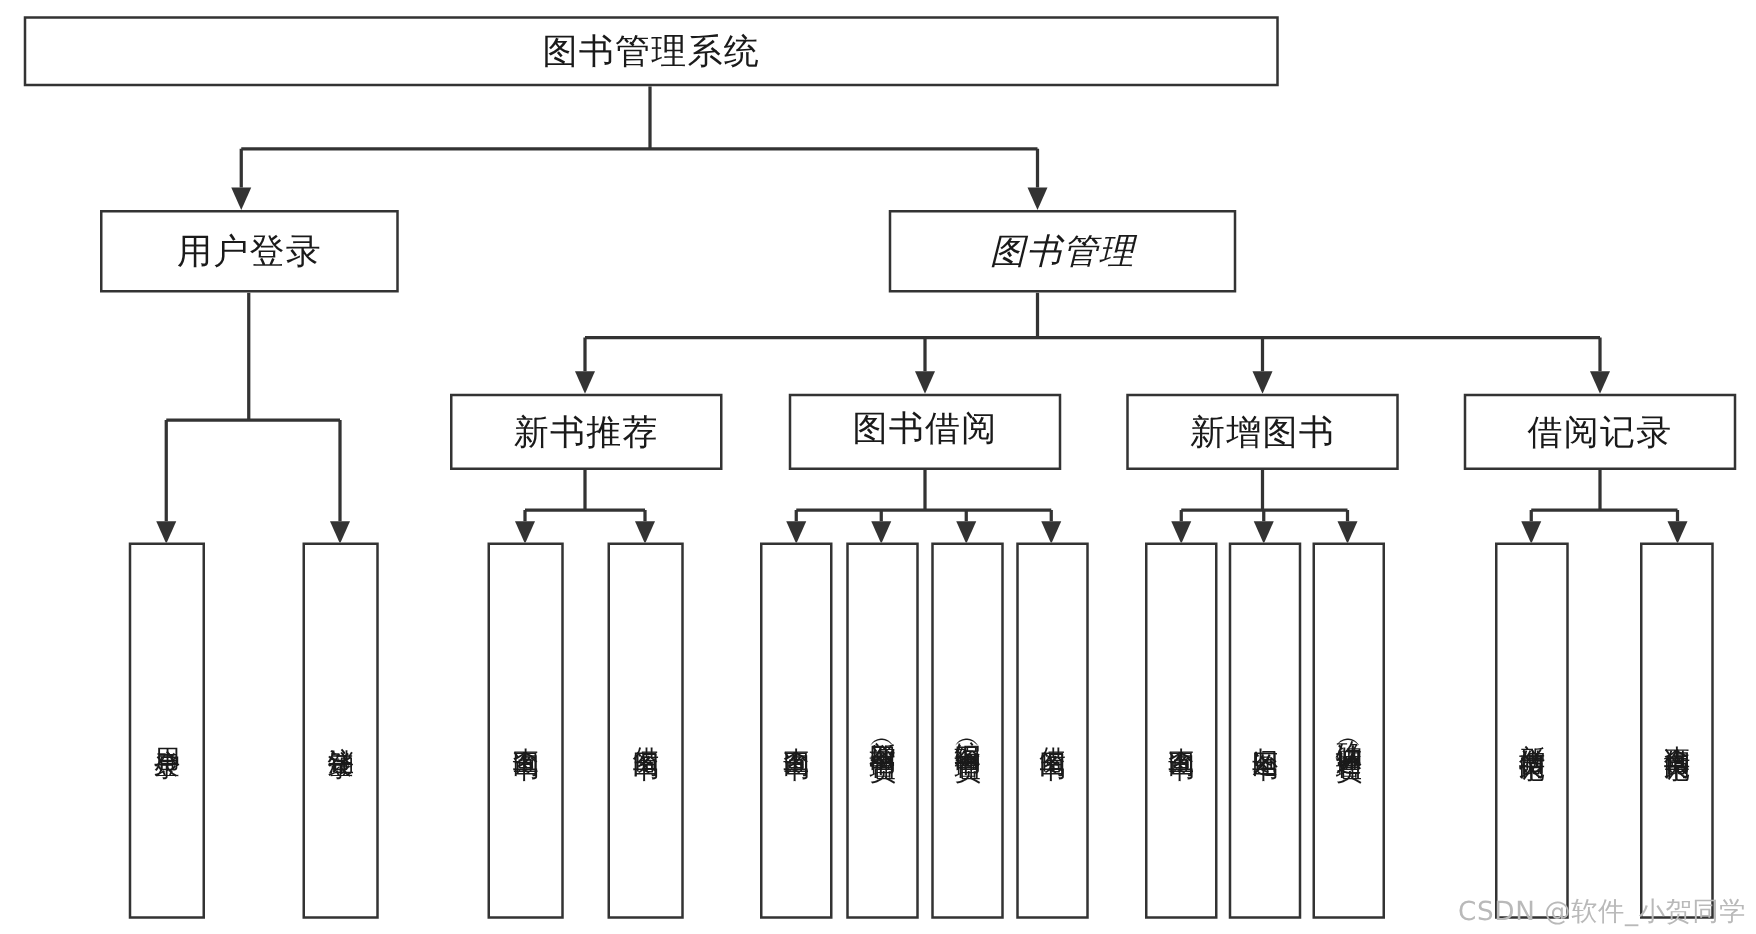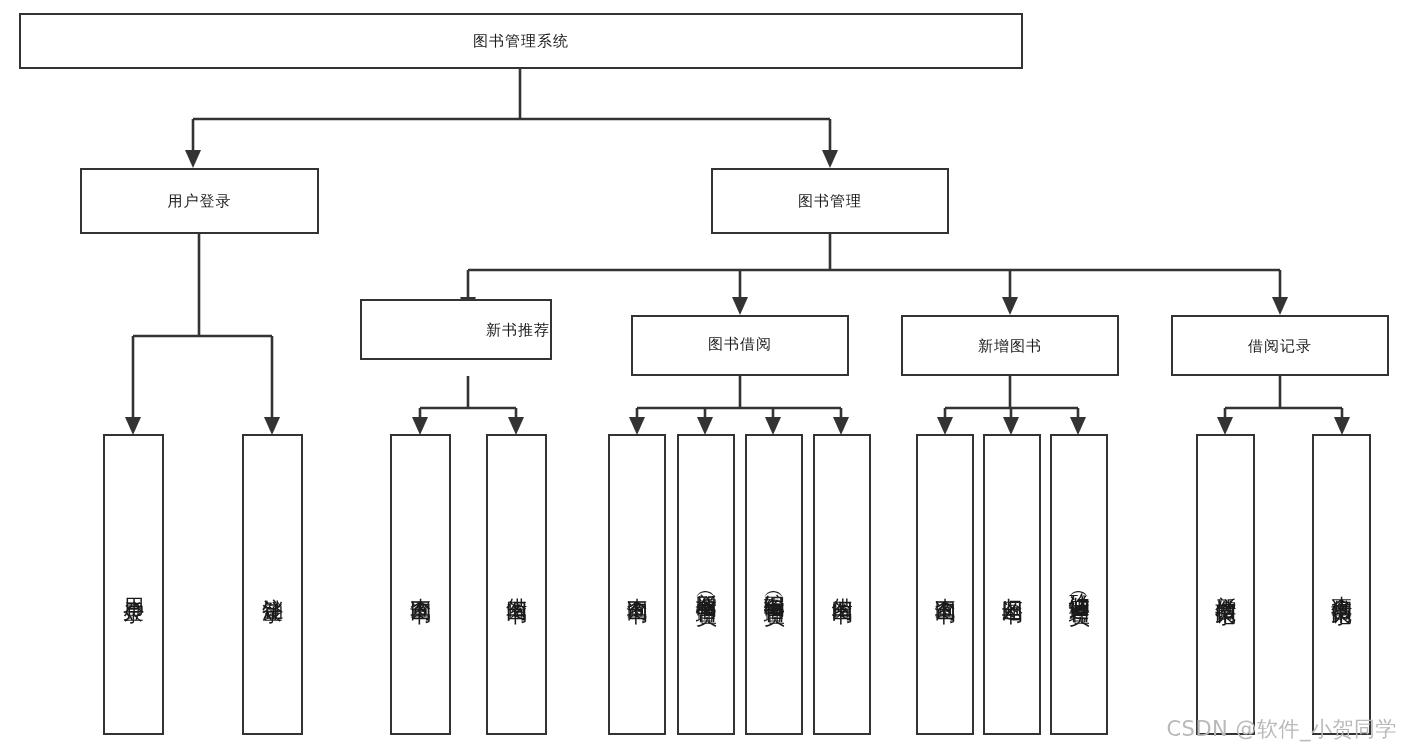--- a/index.html
+++ b/index.html
@@ -21,21 +21,21 @@
     position: absolute;
     box-sizing: border-box;
     border: 2px solid #333333;
     background: #ffffff;
     display: flex;
     align-items: center;
     justify-content: center;
     color: #1a1a1a;
   }
   .node.horiz {
-    font-size: 15px;
+    font-size: 28px;
     letter-spacing: 1px;
     line-height: 1.2;
   }
   .node.vert {
     writing-mode: vertical-rl;
     text-orientation: upright;
     font-size: 21px;
     line-height: 1.25;
     letter-spacing: 2px;
     padding: 6px 0;
@@ -141,25 +141,25 @@
     <polygon points="1334,417 1350,417 1342,435"></polygon>
   </svg>
 
   <div class="node horiz" style="left:19px; top:13px; width:1004px; height:56px;">
     <span>图书管理系统</span>
   </div>
 
   <div class="node horiz" style="left:80px; top:168px; width:239px; height:66px;">
     <span>用户登录</span>
   </div>
-  <div class="node horiz" style="left:711px; top:168px; width:238px; height:66px;">
+  <div class="node horiz" style="left:711px; top:168px; width:278px; height:66px;font-style:italic;">
     <span>图书管理</span>
   </div>
 
-  <div class="node horiz" style="left:360px; top:299px; width:192px; height:61px;justify-content:flex-end;">
+  <div class="node horiz" style="left:360px; top:315px; width:218px; height:61px;">
     <span>新书推荐</span>
   </div>
   <div class="node horiz" style="left:631px; top:315px; width:218px; height:61px;font-family:Liberation Mono, monospace;">
     <span>图书借阅</span>
   </div>
   <div class="node horiz" style="left:901px; top:315px; width:218px; height:61px;">
     <span>新增图书</span>
   </div>
   <div class="node horiz" style="left:1171px; top:315px; width:218px; height:61px;">
     <span>借阅记录</span>

